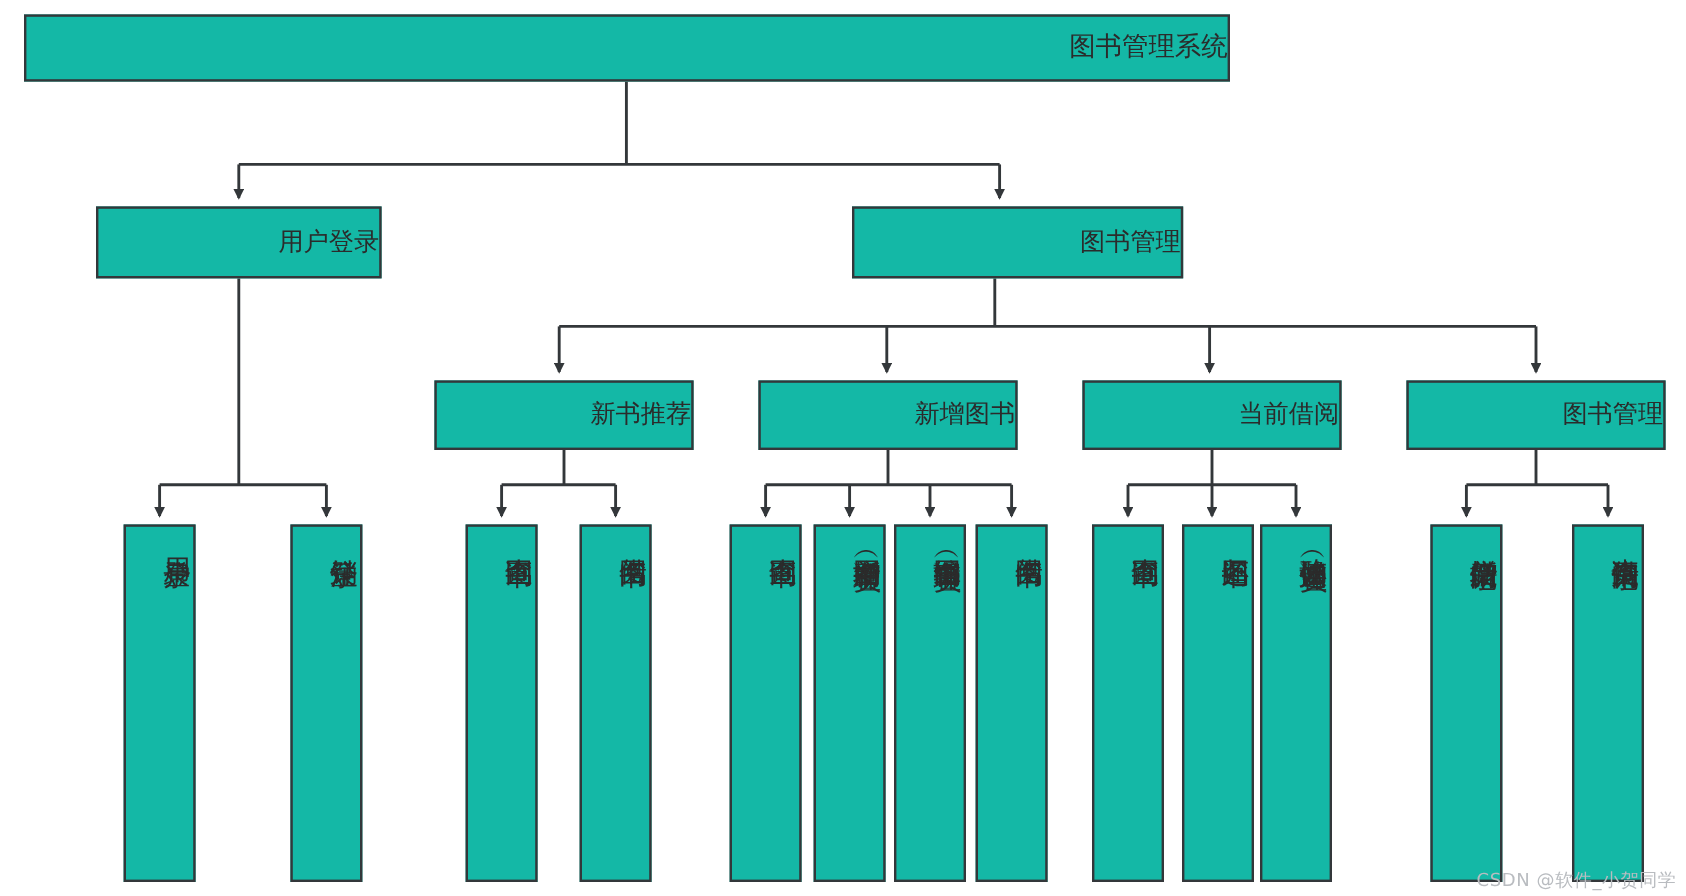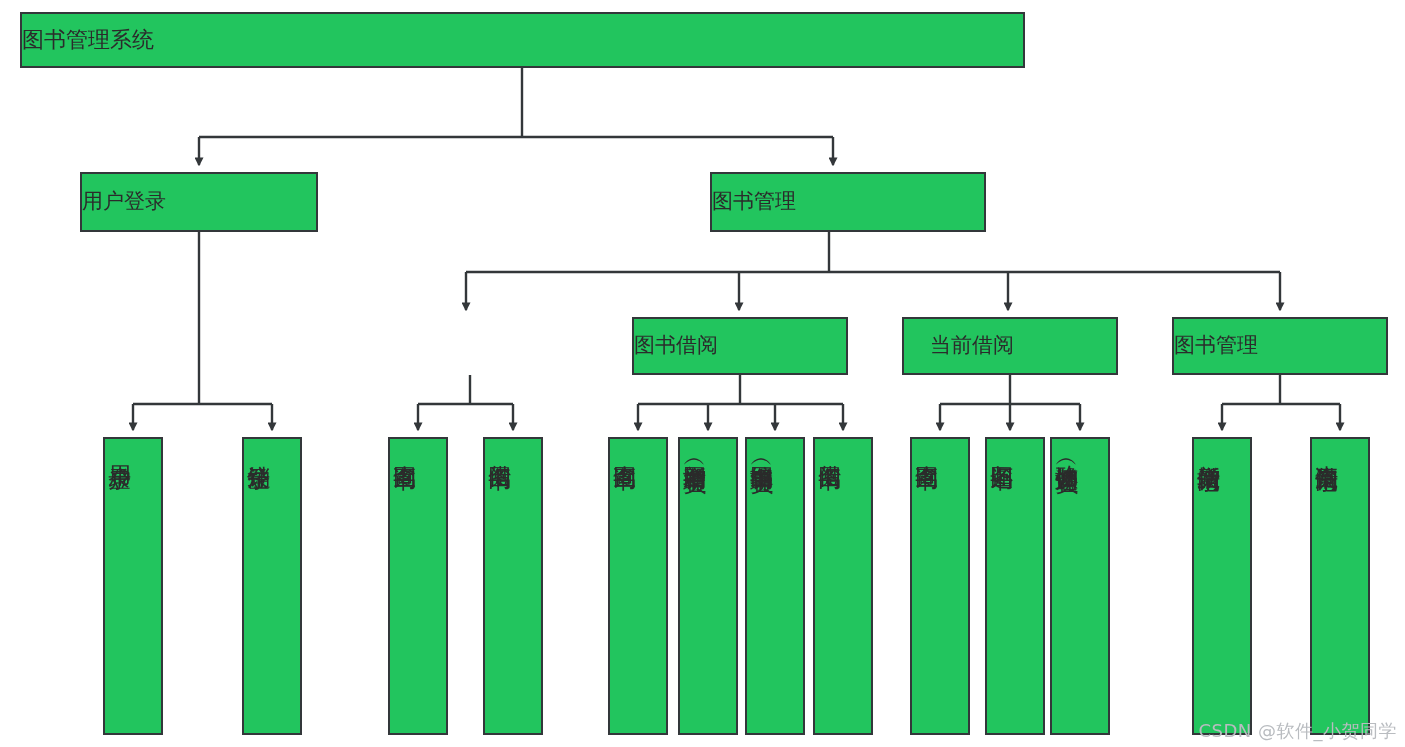--- a/index.html
+++ b/index.html
@@ -9,24 +9,24 @@
     background:#ffffff;
     font-family:"DejaVu Sans","Liberation Sans",sans-serif;
     overflow:hidden;
   }
   #diagram{position:relative;width:1405px;height:747px;}
   #edges{position:absolute;left:0;top:0;width:1405px;height:747px;}
   .node{
     position:absolute;
     box-sizing:border-box;
     border:2px solid #33373a;
-    background:#22c55e;
+    background:#14b8a6;
     display:flex;
     align-items:center;
-    justify-content:flex-start;
+    justify-content:flex-end;
     color:#2b2b2b;
   }
   .node .lbl{
     display:block;
     text-align:center;
     line-height:1.12;
     white-space:nowrap;
   }
   .h-node .lbl{font-size:21px;}
   .root .lbl{font-size:22px;}
@@ -38,21 +38,21 @@
     writing-mode:vertical-rl;
     text-orientation:upright;
     font-size:23px;
     line-height:1.10;
     letter-spacing:1px;
     white-space:normal;
   }
   #watermark{
     position:absolute;
     right:8px;bottom:4px;
-    font-size:18px;
+    font-size:15px;
     color:#b9bcc0;
     letter-spacing:0.5px;
     user-select:none;
     white-space:nowrap;
   }
 </style>
 </head>
 <body>
 
 <div id="diagram">
@@ -111,22 +111,25 @@
     <span class="lbl">图书管理系统</span>
   </div>
 
   <div class="node h-node" style="left:80px;top:172px;width:238px;height:60px;">
     <span class="lbl">用户登录</span>
   </div>
   <div class="node h-node" style="left:710px;top:172px;width:276px;height:60px;">
     <span class="lbl">图书管理</span>
   </div>
 
+  <div class="node h-node" style="left:362px;top:317px;width:216px;height:58px;">
+    <span class="lbl">新书推荐</span>
+  </div>
   <div class="node h-node" style="left:632px;top:317px;width:216px;height:58px;">
-    <span class="lbl">图书借阅</span>
+    <span class="lbl">新增图书</span>
   </div>
   <div class="node h-node" style="left:902px;top:317px;width:216px;height:58px;padding-left:26px;">
     <span class="lbl">当前借阅</span>
   </div>
   <div class="node h-node" style="left:1172px;top:317px;width:216px;height:58px;">
     <span class="lbl">图书管理</span>
   </div>
 
   <div class="node leaf" style="left:103px;top:437px;width:60px;height:298px;">
     <span class="lbl">用户登录</span>

